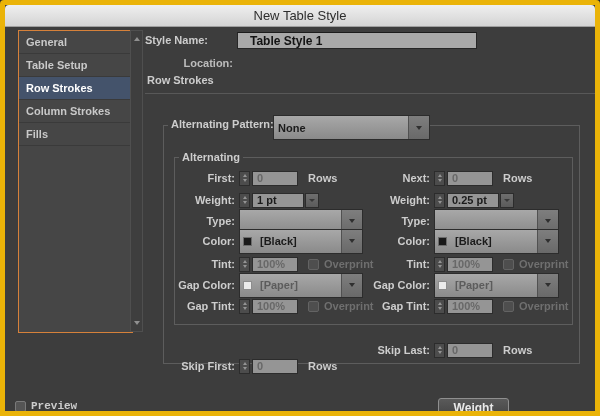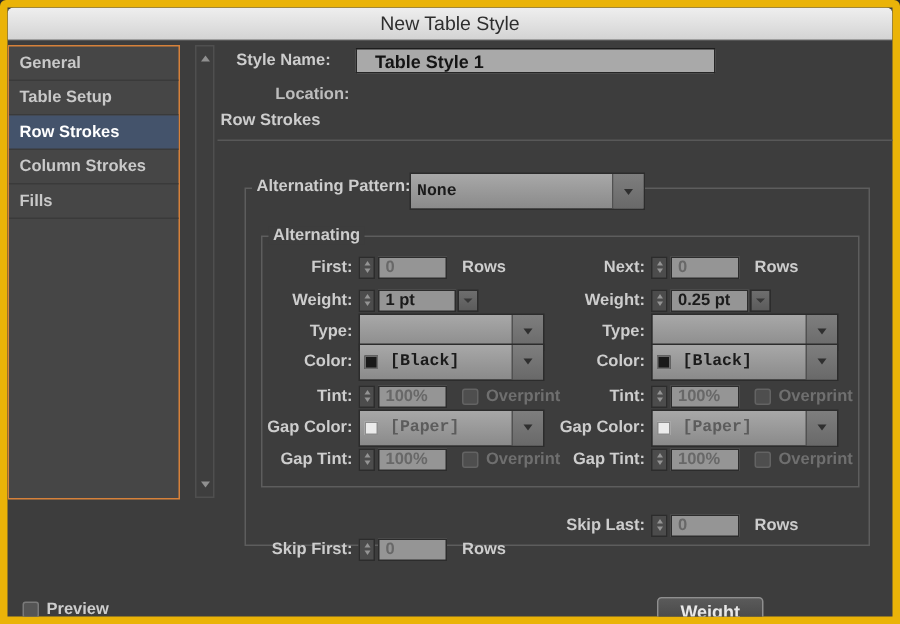--- a/index.html
+++ b/index.html
@@ -5,21 +5,21 @@
   html,body{margin:0;padding:0;background:#2a2a2a;}
   body{font-family:"Liberation Sans", sans-serif;}
   .dialog{position:relative;width:600px;height:416px;background:#3d3d3d;overflow:hidden;
           border:5px solid #eab308;box-sizing:border-box;border-radius:4px 4px 0 0;}
   
   .titlebar{position:absolute;left:0;top:0;right:0;height:21px;
             background:linear-gradient(#efefef,#d4d4d4);border-bottom:1px solid #9f9f9f;
             display:flex;align-items:center;justify-content:center;border-radius:4px 4px 0 0;}
   .titlebar .title{font-size:13px;color:#2e2e2e;}
   
-  .cat-list{position:absolute;left:0;top:25px;width:115px;height:303px;background:#464646;
+  .cat-list{position:absolute;left:13px;top:25px;width:115px;height:303px;background:#464646;
             border:1px solid #d6813a;box-sizing:border-box;}
   .list-item{height:22px;line-height:22px;padding-left:7px;font-size:11px;font-weight:bold;
              color:#c9c9c9;border-bottom:1px solid #3a3a3a;}
   .list-item.selected{background:#44536b;color:#ffffff;}
   
   .scrollbar{position:absolute;left:125px;top:25px;width:13px;height:302px;background:#3e3e3e;
              border:1px solid #4f4f4f;box-sizing:border-box;}
   .sb-btn{position:absolute;left:0;width:11px;height:12px;display:flex;align-items:center;justify-content:center;}
   .sb-btn.up{top:2px;} .sb-btn.down{bottom:2px;}
   .tri-up{width:0;height:0;border-left:3.5px solid transparent;border-right:3.5px solid transparent;border-bottom:4.5px solid #909090;}
@@ -41,40 +41,40 @@
   .ctl-row .lbl{display:inline-block;text-align:right;margin-right:4px;}
   .lw{width:90px;} .rw{width:88px;}
   .stepper{width:11px;height:15px;box-sizing:border-box;background:#4c4c4c;border:1px solid #2c2c2c;
            display:flex;flex-direction:column;align-items:center;justify-content:space-evenly;margin-right:2px;flex:0 0 auto;}
   .st-up{width:0;height:0;border-left:2.5px solid transparent;border-right:2.5px solid transparent;border-bottom:3.5px solid #949494;}
   .st-down{width:0;height:0;border-left:2.5px solid transparent;border-right:2.5px solid transparent;border-top:3.5px solid #949494;}
   .field{height:15px;box-sizing:border-box;background:#959595;border:1px solid #2c2c2c;
          display:flex;align-items:center;padding:0 4px;font-size:11px;font-weight:bold;color:#686868;flex:0 0 auto;}
   .field.dark{color:#1b1b1b;}
   .dropdown{height:25px;box-sizing:border-box;background:linear-gradient(#a8a8a8,#8a8a8a);
-            border:1px solid #2c2c2c;display:flex;align-items:center;font-size:11px;font-weight:bold;color:#1b1b1b;flex:0 0 auto;font-family:Liberation Mono, monospace;}
+            border:1px solid #2c2c2c;display:flex;align-items:center;font-size:11px;font-weight:bold;color:#1b1b1b;flex:0 0 auto;}
   .dd-text{padding:0 4px;white-space:nowrap;overflow:hidden;}
   .dd-text.dim{color:#5c5c5c;}
   .dd-arrow{margin-left:auto;align-self:stretch;width:20px;background:linear-gradient(#7e7e7e,#696969);
             border-left:1px solid #515151;display:flex;align-items:center;justify-content:center;flex:0 0 auto;}
   .dd-arrow i{width:0;height:0;border-left:3.5px solid transparent;border-right:3.5px solid transparent;border-top:4px solid #2f2f2f;}
   .arrow-btn{width:14px;height:15px;box-sizing:border-box;margin-left:1px;background:linear-gradient(#6e6e6e,#5b5b5b);
              border:1px solid #2c2c2c;display:flex;align-items:center;justify-content:center;flex:0 0 auto;}
   .arrow-btn i{width:0;height:0;border-left:3px solid transparent;border-right:3px solid transparent;border-top:3.5px solid #383838;}
   .swatch{width:9px;height:9px;box-sizing:border-box;margin:0 4px 0 3px;flex:0 0 auto;}
   .swatch.black{background:#191919;border:1px solid #6b6b6b;}
   .swatch.paper{background:#ebebeb;border:1px solid #8d8d8d;}
   .unit{font-size:11px;font-weight:bold;color:#cdcdcd;margin-left:10px;}
   .checkbox{width:11px;height:11px;box-sizing:border-box;border-radius:2px;margin-left:10px;flex:0 0 auto;
             background:#4e4e4e;border:1px solid #636363;}
   .op-label{font-size:11px;font-weight:bold;color:#6f6f6f;margin-left:5px;}
   
   .preview-box{position:absolute;left:10px;top:396px;width:11px;height:11px;box-sizing:border-box;
                background:#555555;border:1px solid #7a7a7a;border-radius:2px;}
-  .preview-lbl{position:absolute;left:26px;top:395px;}
+  .preview-lbl{position:absolute;left:26px;top:395px;font-family:Liberation Mono, monospace;}
   .btn{position:absolute;top:393px;height:19px;box-sizing:border-box;border-radius:3px;
        background:linear-gradient(#5a5a5a,#454545);border:1px solid #8f8f8f;
        color:#e8e8e8;font-size:12px;font-weight:bold;display:flex;align-items:center;justify-content:center;}
   .btn.cancel{left:433px;width:71px;}
   .btn.ok{left:518px;width:60px;border-color:#c6c6c6;}
 </style>
 </head>
 <body>
 
 <div class="dialog">
@@ -93,21 +93,21 @@
 
   <div class="scrollbar">
     <div class="sb-btn up">
         <i class="tri-up"></i>
       </div>
     <div class="sb-btn down">
         <i class="tri-down"></i>
       </div>
   </div>
 
-  <div class="abs lbl" style="left:140px;top:29px;width:88px;text-align:center;">Style Name:</div>
+  <div class="abs lbl" style="left:140px;top:29px;width:88px;text-align:left;">Style Name:</div>
   <input class="name-input" type="text" value="Table Style 1" style="">
   <div class="abs lbl" style="left:140px;top:52px;width:88px;text-align:right;color:#bdbdbd;">Location:</div>
 
   <div class="abs lbl" style="left:142px;top:69px;font-size:11px;">Row Strokes</div>
   <div class="divider"></div>
 
   <div class="groupbox" style="left:158px;top:120px;width:417px;height:239px;"></div>
 
   <div class="box-label lbl" style="left:163px;top:113px;">Alternating Pattern:</div>
   <div class="dropdown abs" style="left:268px;top:110px;width:157px;z-index:2;">

